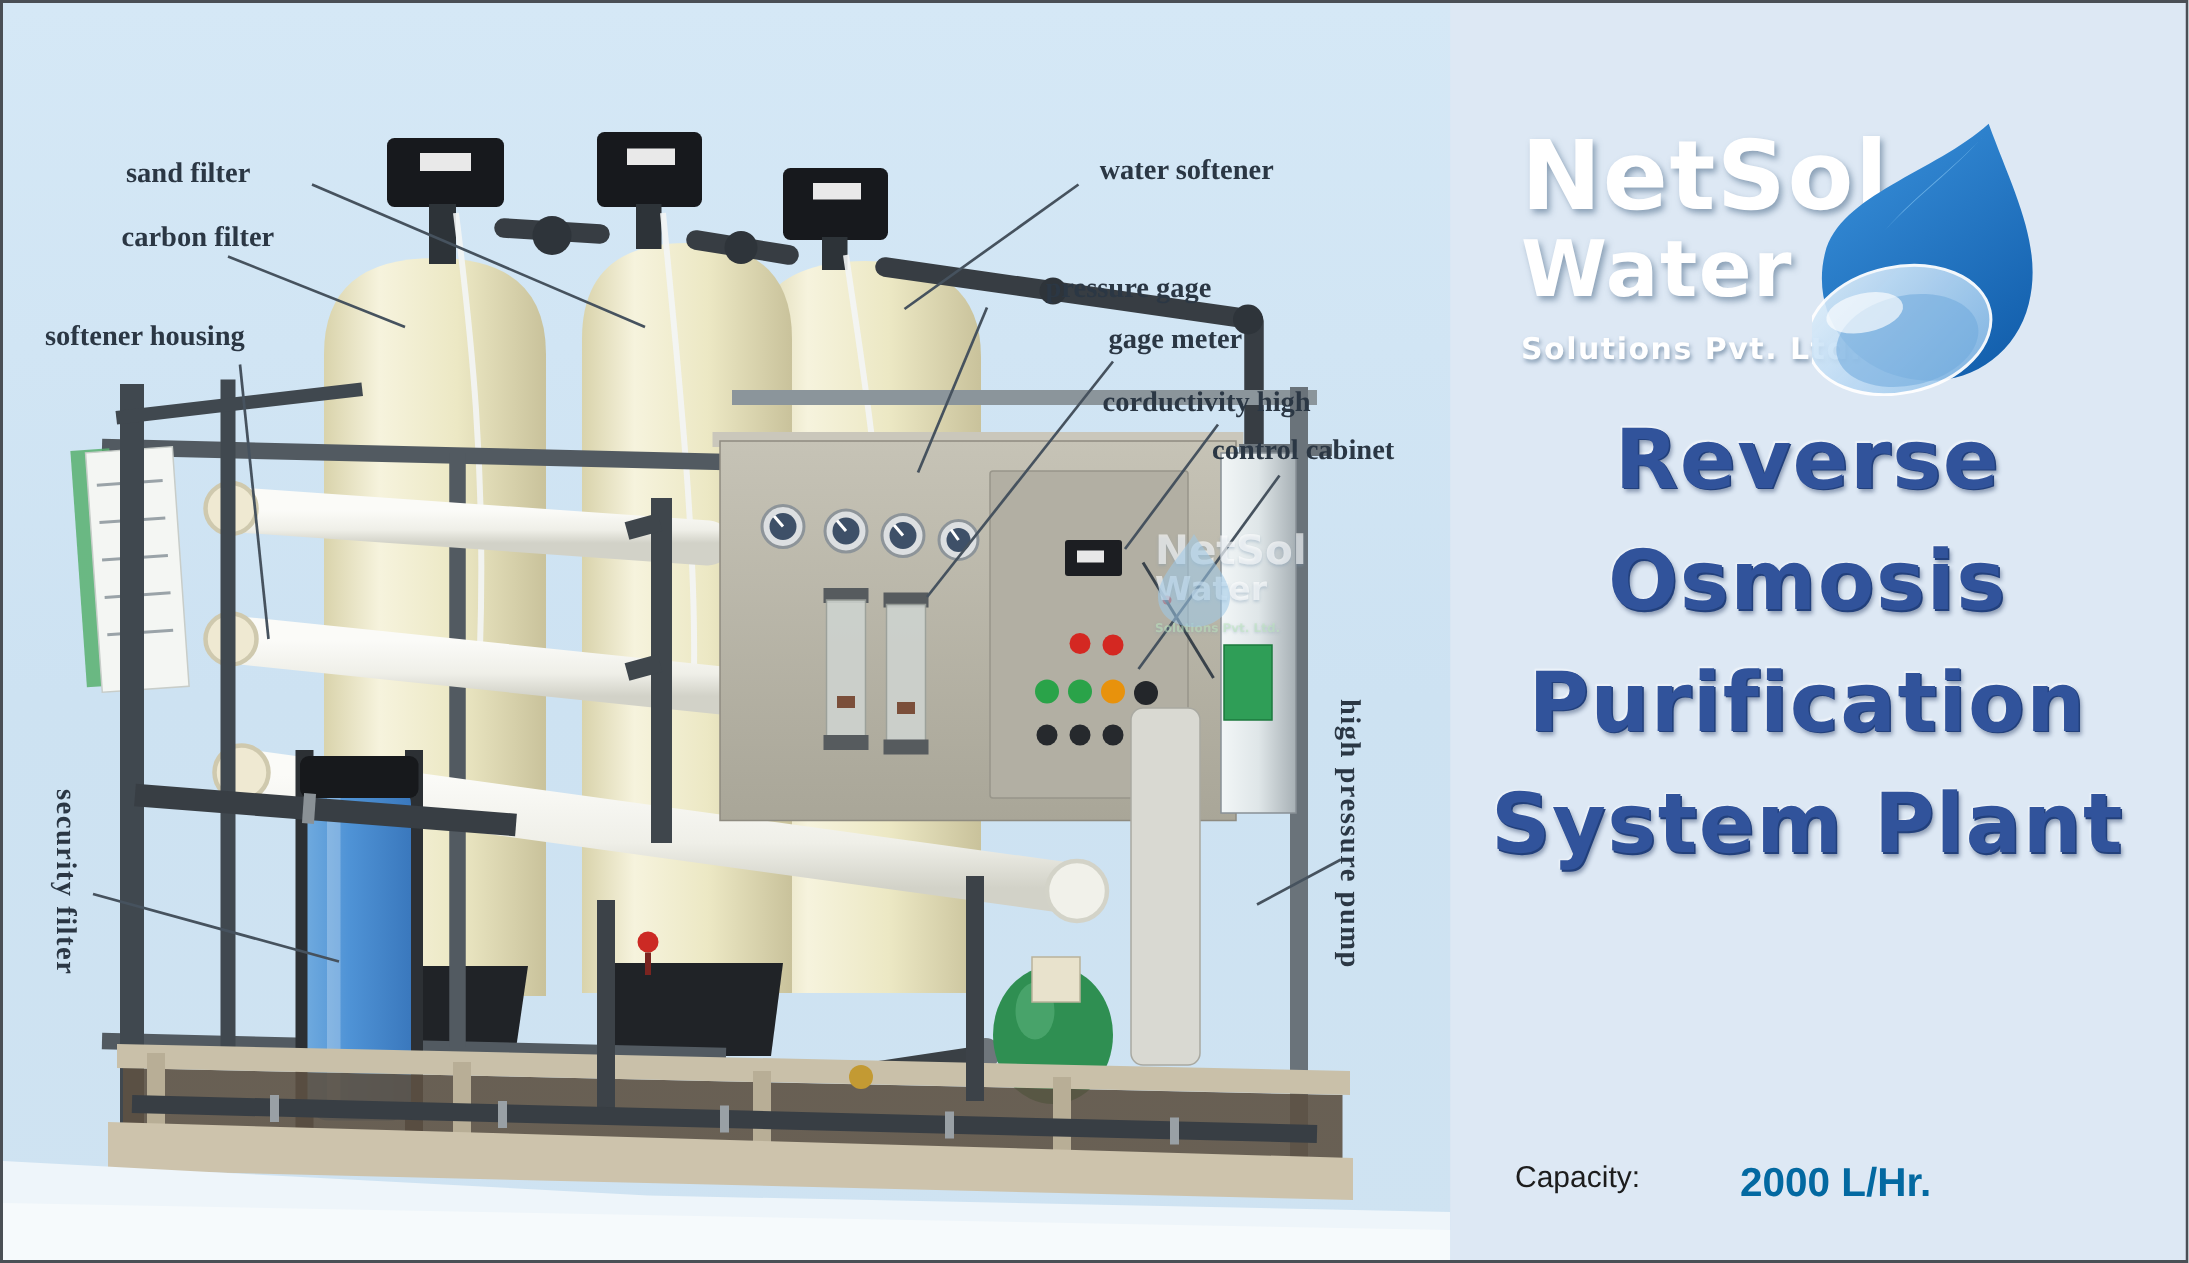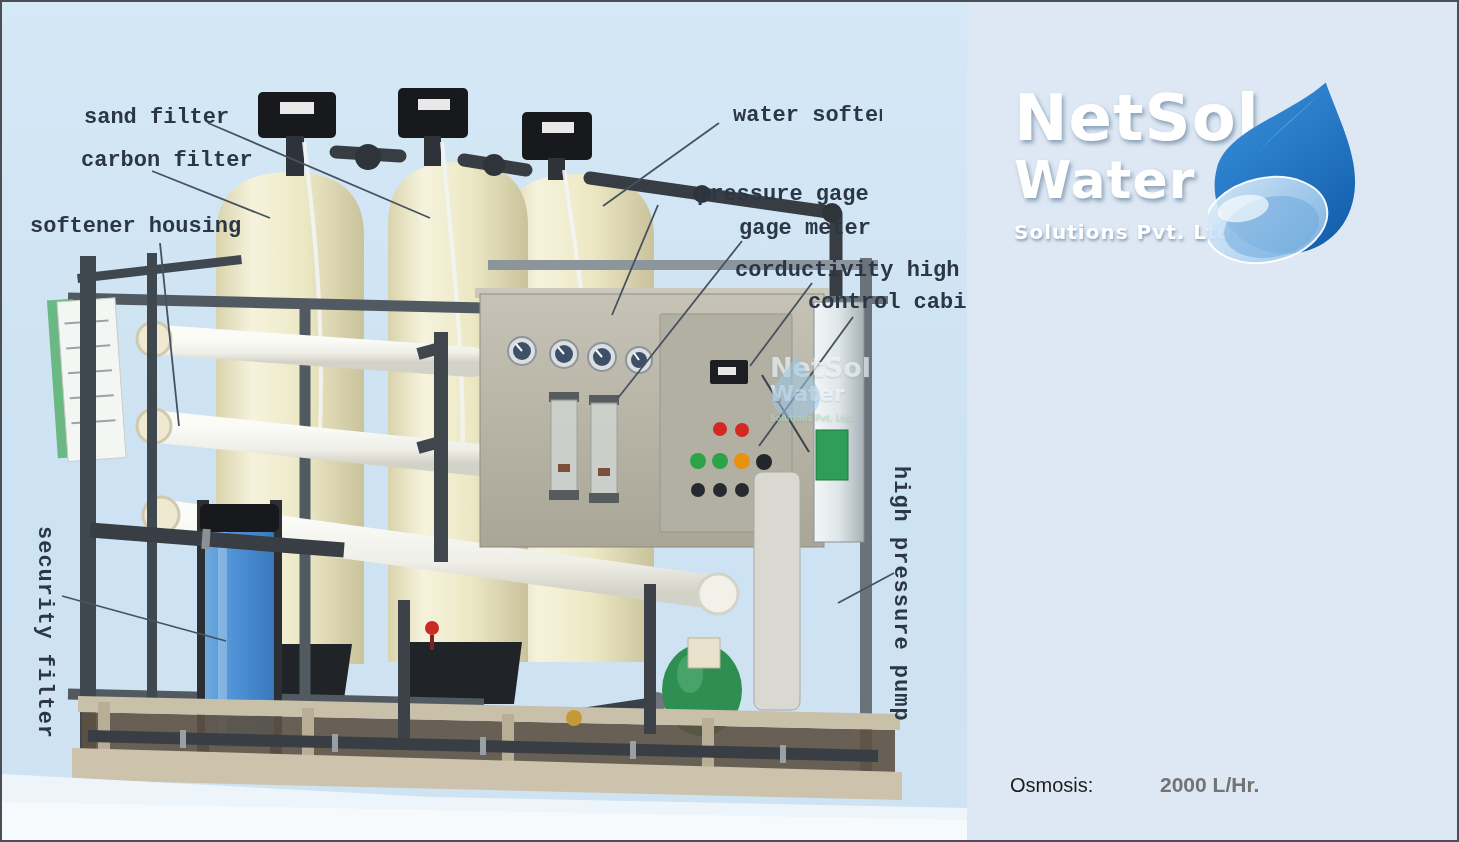--- a/index.html
+++ b/index.html
@@ -8,22 +8,22 @@
     border:2px solid #4a4f55;background:#dde8f4;overflow:hidden;
     font-family:"DejaVu Sans",sans-serif;
   }
   
   .photo{
     position:absolute;left:0;top:0;width:965px;height:838px;overflow:hidden;
     background:linear-gradient(180deg,#d5e8f6 0%,#cde2f2 55%,#cfe3f2 100%);
   }
   .photo svg{position:absolute;left:0;top:0;}
   .anno{
-    position:absolute;font-family:Liberation Mono, monospace;
-    font-weight:bold;font-size:22px;color:#2b3744;white-space:nowrap;letter-spacing:0px;
+    position:absolute;font-family:Liberation Serif, serif;
+    font-weight:bold;font-size:19px;color:#2b3744;white-space:nowrap;letter-spacing:0px;
   }
   .anno.vert{writing-mode:vertical-rl;letter-spacing:1px;}
   .clipped{display:inline-block;max-width:149px;overflow:hidden;}
   .watermark{
     position:absolute;left:768px;top:352px;width:200px;color:rgba(255,255,255,.62);
     font-weight:bold;line-height:1.0;text-shadow:0 1px 2px rgba(120,150,175,.35);
     pointer-events:none;
   }
   .watermark .w1{font-size:27px;}
   .watermark .w2{font-size:22px;margin-top:2px;}
@@ -38,21 +38,21 @@
   .logo-l3{font-size:20px;margin-top:16px;letter-spacing:1px;text-shadow:1px 2px 3px rgba(110,135,160,.8);}
   .logo-drop{position:absolute;left:1206px;top:70px;}
   .title-block{position:absolute;left:960px;top:264px;width:486px;text-align:center;}
   .title-line{
     font-size:55px;font-weight:bold;color:#31539b;line-height:81px;letter-spacing:1px;
     text-shadow:1px 1px 0 #22407c, 2px 3px 3px rgba(40,60,100,.45), -1px -1px 1px rgba(255,255,255,.5);
   }
   .capacity-label{position:absolute;left:1008px;top:772px;font-family:"Liberation Sans",sans-serif;
     font-size:20px;color:#1c1c1c;}
   .capacity-value{position:absolute;left:1158px;top:771px;font-family:"Liberation Sans",sans-serif;
-    font-size:21px;font-weight:bold;color:#737373;}
+    font-size:27px;font-weight:bold;color:#0369a1;}
 </style>
 </head>
 <body>
 
 <div class="stage">
 
   <div class="photo">
 
     <svg width="965" height="838" viewBox="0 0 965 838">
       <defs>
@@ -330,17 +330,23 @@
       <path d="M95,4 C122,44 150,74 150,114 C150,153 119,182 80,182 C41,182 10,153 10,114 C10,74 68,44 95,4 Z" fill="url(#dropGrad)"></path>
       <path d="M95,10 C80,40 60,62 45,90 C60,60 82,36 95,10 Z" fill="#7fc0ef" opacity="0.7"></path>
     </g>
     <g transform="rotate(-12 58 148)">
       <ellipse cx="58" cy="148" rx="62" ry="42" fill="url(#glassGrad)" stroke="#ffffff" stroke-width="2" opacity="0.95"></ellipse>
       <ellipse cx="62" cy="156" rx="48" ry="30" fill="#6fa9dd" opacity="0.55"></ellipse>
       <ellipse cx="38" cy="132" rx="26" ry="13" fill="#ffffff" opacity="0.65"></ellipse>
     </g>
   </svg>
 
-
-  <div class="capacity-label">Osmosis:</div>
+  <div class="title-block">
+    <div class="title-line">Reverse</div>
+    <div class="title-line">Osmosis</div>
+    <div class="title-line">Purification</div>
+    <div class="title-line">System Plant</div>
+  </div>
+
+  <div class="capacity-label">Capacity:</div>
   <div class="capacity-value">2000 L/Hr.</div>
 
 </div>
 
 </body></html>

